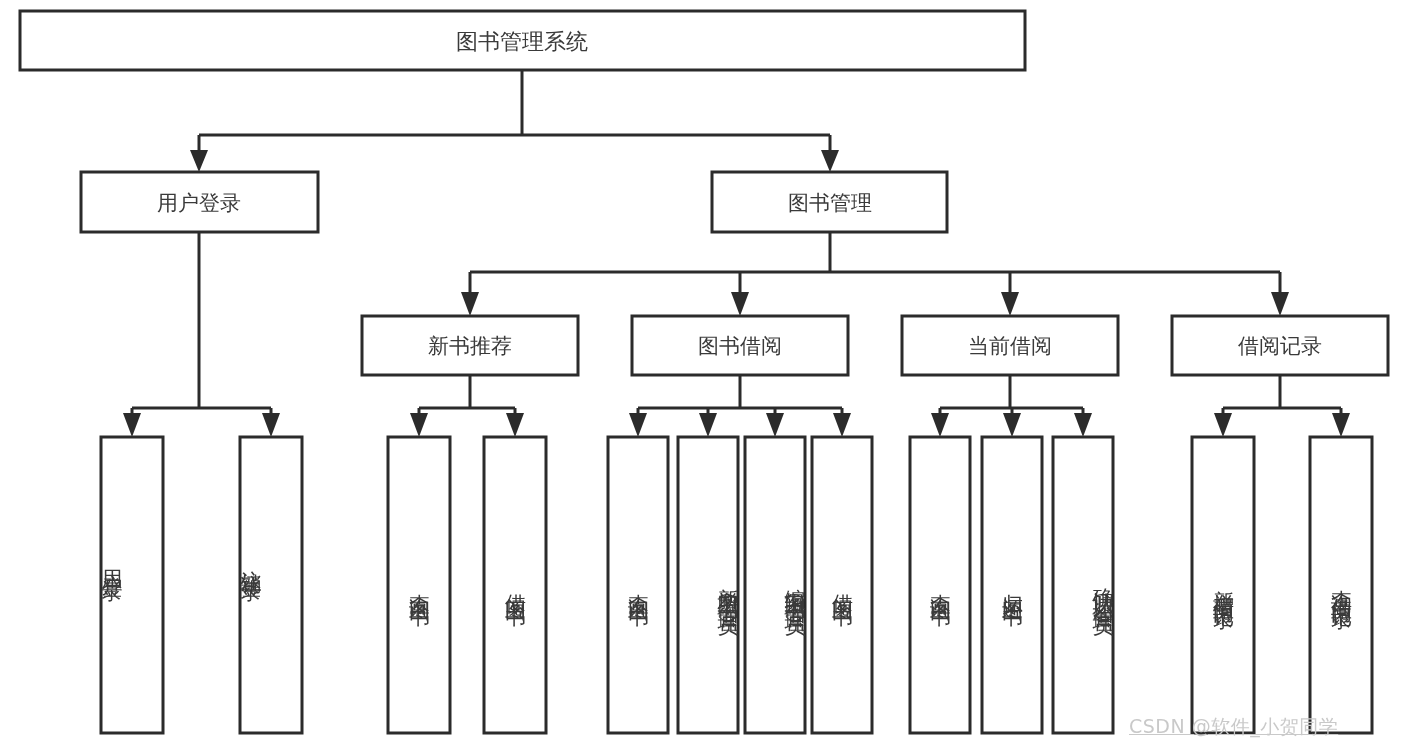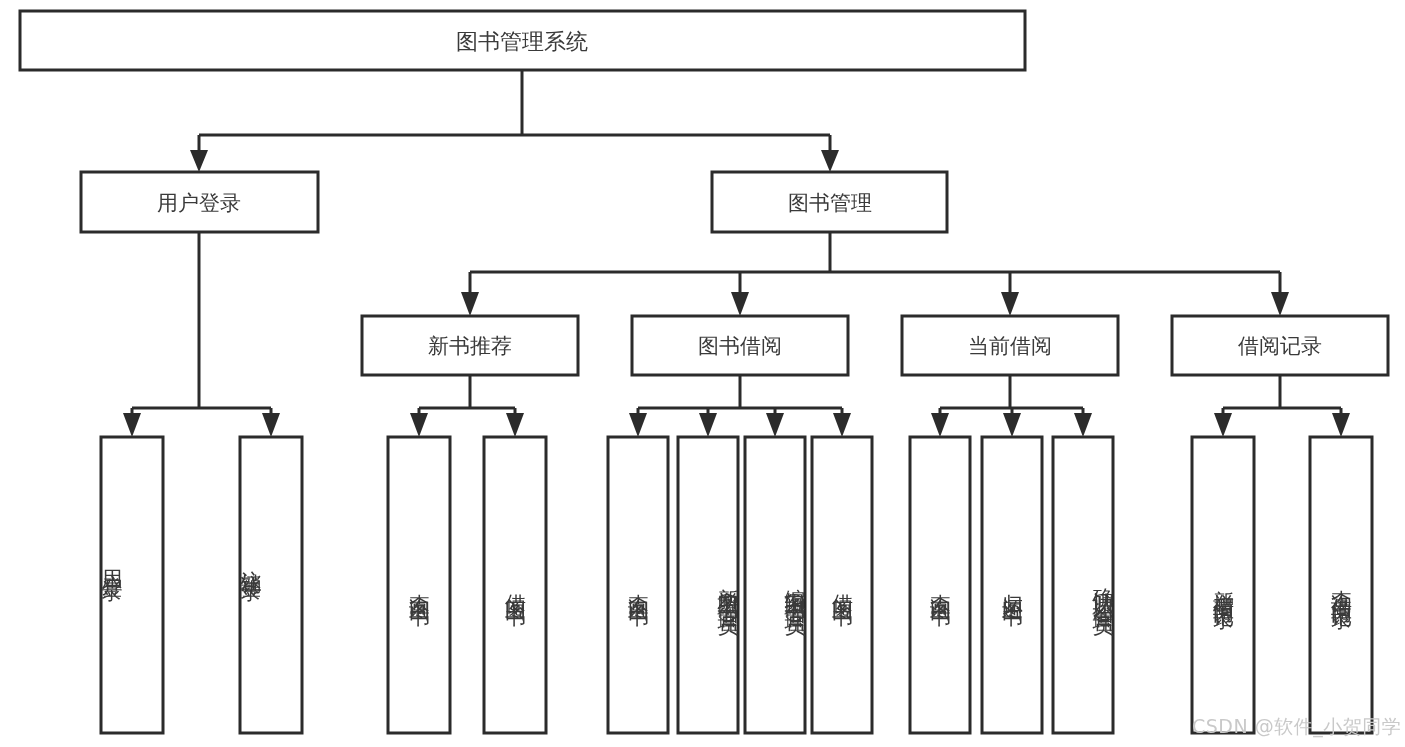--- a/index.html
+++ b/index.html
@@ -236,15 +236,15 @@
   <div class="leaf-label-wrap" style="left:910px; top:437px; width:60px; height:296px; align-items:center; box-sizing:border-box;">查询图书</div>
 
   <div class="leaf-label-wrap" style="left:982px; top:437px; width:60px; height:296px; align-items:center; box-sizing:border-box;">归还图书</div>
 
   <div class="leaf-label-wrap" style="left:1053px; top:437px; width:60px; height:296px; align-items:flex-start; padding-top:8px; box-sizing:border-box;">确认归还（管理员）</div>
 
   <div class="leaf-label-wrap" style="left:1192px; top:437px; width:62px; height:296px; align-items:center; box-sizing:border-box;">新增借阅记录</div>
 
   <div class="leaf-label-wrap" style="left:1310px; top:437px; width:62px; height:296px; align-items:center; box-sizing:border-box;">查询借阅记录</div>
 
-  <div class="watermark" style="left:1192px; top:714px;">CSDN @软件_小贺同学</div>
+  <div class="watermark" style="left:1129px; top:714px;text-decoration:underline;">CSDN @软件_小贺同学</div>
 
 </div>
 
 </body></html>

